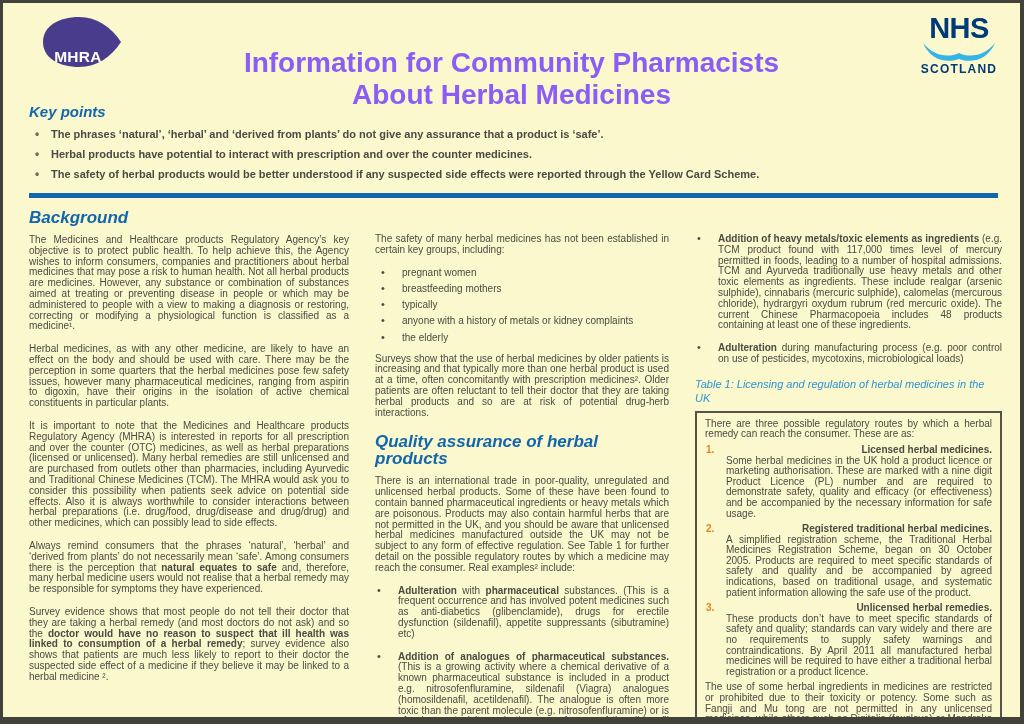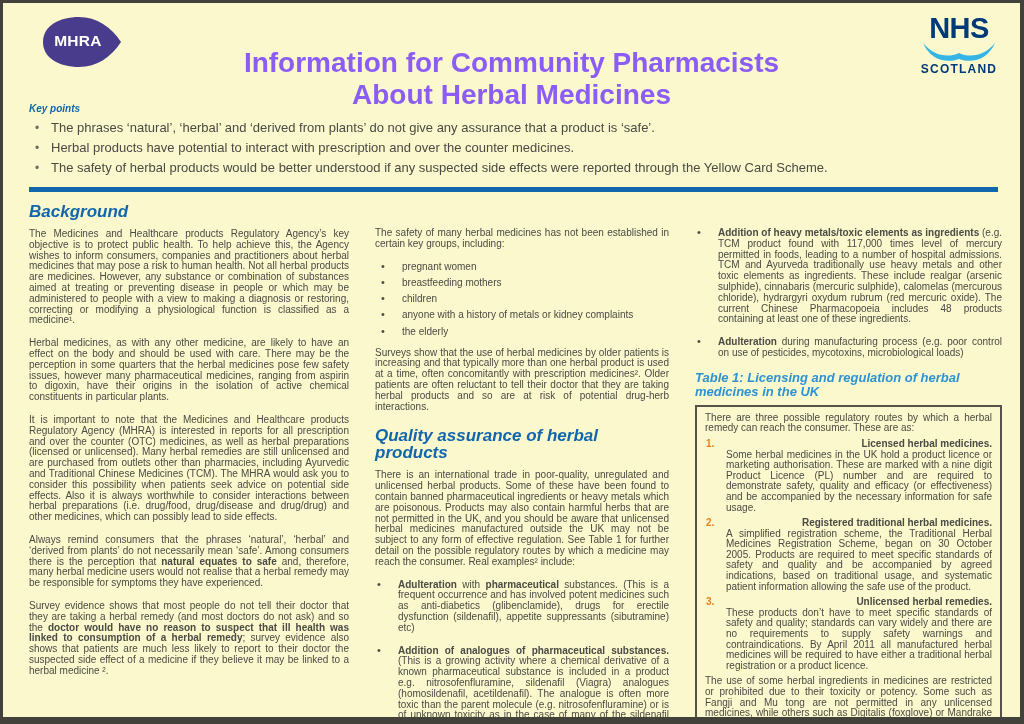--- a/index.html
+++ b/index.html
@@ -11,39 +11,39 @@
   }
   .page{
     position:absolute;left:3px;top:3px;right:4px;bottom:7px;
     background:#faf8cc;overflow:hidden;color:#4b4a44;
   }
   
   .header{position:relative;height:96px;}
   .mhra-logo{position:absolute;left:36px;top:10px;width:86px;height:58px;}
   .mhra-logo svg{position:absolute;left:0;top:0;}
   .mhra-text{
-    position:absolute;left:11px;top:19px;width:56px;text-align:center;
+    position:absolute;left:11px;top:35px;width:56px;text-align:center;
     color:#ffffff;font-weight:bold;font-size:15.5px;letter-spacing:.3px;
   }
   .page-title{
     margin:0;padding-top:44px;text-align:center;
     color:#8b5cf6;font-size:28px;font-weight:bold;line-height:32px;
   }
   .nhs-logo{position:absolute;right:20px;top:12px;width:82px;text-align:center;}
   .nhs-text{color:#003a78;font-weight:bold;font-size:29px;line-height:26px;letter-spacing:-.5px;}
   .nhs-wave{display:block;margin:1px auto 0;}
   .nhs-scotland{color:#003a78;font-weight:bold;font-size:12px;letter-spacing:1.2px;margin-top:-2px;}
   
   .keypoints{margin:4px 24px 0 26px;}
   .kp-heading{
-    margin:0 0 4px 0;color:#1266ae;font-size:10px;font-weight:bold;font-style:italic;
+    margin:0 0 4px 0;color:#1266ae;font-size:15px;font-weight:bold;font-style:italic;
   }
   .kp-list{list-style:none;margin:0;padding:0;}
   .kp-item{
-    position:relative;padding-left:22px;font-size:13px;font-weight:normal;
+    position:relative;padding-left:22px;font-size:11px;font-weight:bold;
     color:#4b4a44;line-height:20px;
   }
   .kp-item::before{
     content:"•";position:absolute;left:6px;top:0;color:#6d6d64;font-size:12px;
   }
   
   .rule{height:5px;background:#1266ae;margin:9px 22px 0 26px;}
   
   .cols{display:flex;gap:26px;margin:11px 18px 0 26px;}
   .col{font-size:10px;line-height:10.8px;}
@@ -67,21 +67,21 @@
   }
   
   .rbullet{
     position:relative;padding-left:23px;margin:0 0 12px 0;text-align:justify;
   }
   .rbullet::before{
     content:"•";position:absolute;left:2px;top:-1px;font-size:11px;color:#4b4a44;
   }
   
   .table-caption{
-    margin:2px 0 6px 0;color:#2e93d4;font-size:13px;font-weight:bold;font-style:italic;
+    margin:2px 0 6px 0;color:#2e93d4;font-size:11px;font-weight:normal;font-style:italic;
     line-height:14px;
   }
   .box{
     border:2px solid #55544c;padding:6px 8px 7px 8px;line-height:10.6px;
   }
   .box p{margin:0 0 5px 0;}
   .numitem{position:relative;padding-left:21px;margin:0 0 5px 0;}
   .num{position:absolute;left:1px;top:0;color:#e8821e;font-weight:bold;}
   .ntitle{font-weight:bold;text-align:right;}
   .ntext{text-align:justify;}
@@ -134,21 +134,21 @@
       <p>It is important to note that the Medicines and Healthcare products Regulatory Agency (MHRA) is interested in reports for all prescription and over the counter (OTC) medicines, as well as herbal preparations (licensed or unlicensed). Many herbal remedies are still unlicensed and are purchased from outlets other than pharmacies, including Ayurvedic and Traditional Chinese Medicines (TCM). The MHRA would ask you to consider this possibility when patients seek advice on potential side effects. Also it is always worthwhile to consider interactions between herbal preparations (i.e. drug/food, drug/disease and drug/drug) and other medicines, which can possibly lead to side effects.</p>
       <p><span>Always remind consumers that the phrases ‘natural’, ‘herbal’ and ‘derived from plants’ do not necessarily mean ‘safe’.  Among consumers there is the perception that </span><span class="bseg">natural equates to safe</span><span> and, therefore, many herbal medicine users would not realise that a herbal remedy may be responsible for symptoms they have experienced.</span></p>
       <p><span>Survey evidence shows that most people do not tell their doctor that they are taking a herbal remedy (and most doctors do not ask) and so the </span><span class="bseg">doctor would have no reason to suspect that ill health was linked to consumption of a herbal remedy</span><span>; survey evidence also shows that patients are much less likely to report to their doctor the suspected side effect of a medicine if they believe it may be linked to a herbal medicine ².</span></p>
     </div>
 
     <div class="col col2">
       <p>The safety of many herbal medicines has not been established in certain key groups, including:</p>
       <ul class="dotlist">
         <li>pregnant women</li>
         <li>breastfeeding mothers</li>
-        <li>children</li>
+        <li>typically</li>
         <li>anyone with a history of metals or kidney complaints</li>
         <li>the elderly</li>
       </ul>
       <p>Surveys show that the use of herbal medicines by older patients is increasing and that typically more than one herbal product is used at a time, often concomitantly with prescription medicines². Older patients are often reluctant to tell their doctor that they are taking herbal products and so are at risk of potential drug-herb interactions.</p>
       <h3 class="col-heading qa-heading">Quality assurance of herbal products</h3>
       <p>There is an international trade in poor-quality, unregulated and unlicensed herbal products. Some of these have been found to contain banned pharmaceutical ingredients or heavy metals which are poisonous. Products may also contain harmful herbs that are not permitted in the UK, and you should be aware that unlicensed herbal medicines manufactured outside the UK may not be subject to any form of effective regulation. See Table 1 for further detail on the possible regulatory routes by which a medicine may reach the consumer. Real examples² include:</p>
       <div class="rbullet"><span class="bseg">Adulteration</span><span> with </span><span class="bseg">pharmaceutical</span><span> substances. (This is a frequent occurrence and has involved potent medicines such as anti-diabetics (glibenclamide), drugs for erectile dysfunction (sildenafil), appetite suppressants (sibutramine) etc)</span></div>
       <div class="rbullet"><span class="bseg">Addition of analogues of pharmaceutical substances.</span><span> (This is a growing activity where a chemical derivative of a known pharmaceutical substance is included in a product e.g. nitrosofenfluramine, sildenafil (Viagra) analogues (homosildenafil, acetildenafil). The analogue is often more toxic than the parent molecule (e.g. nitrosofenfluramine) or is of unknown toxicity as in the case of many of the sildenafil derivatives)</span></div>
     </div>
 

